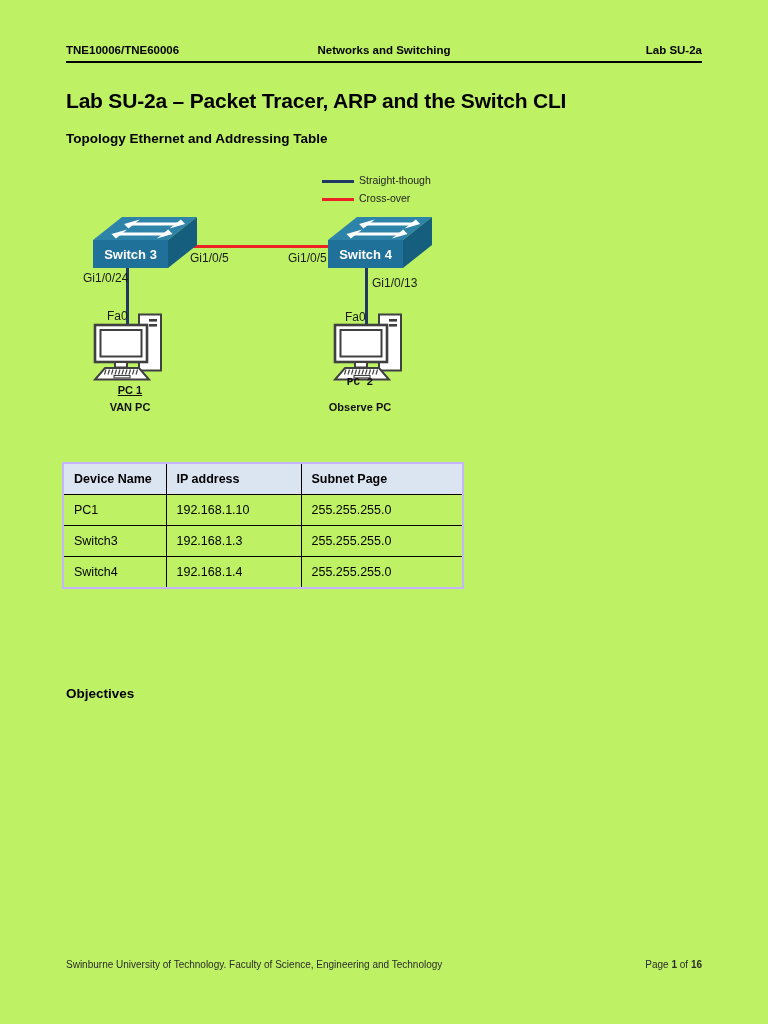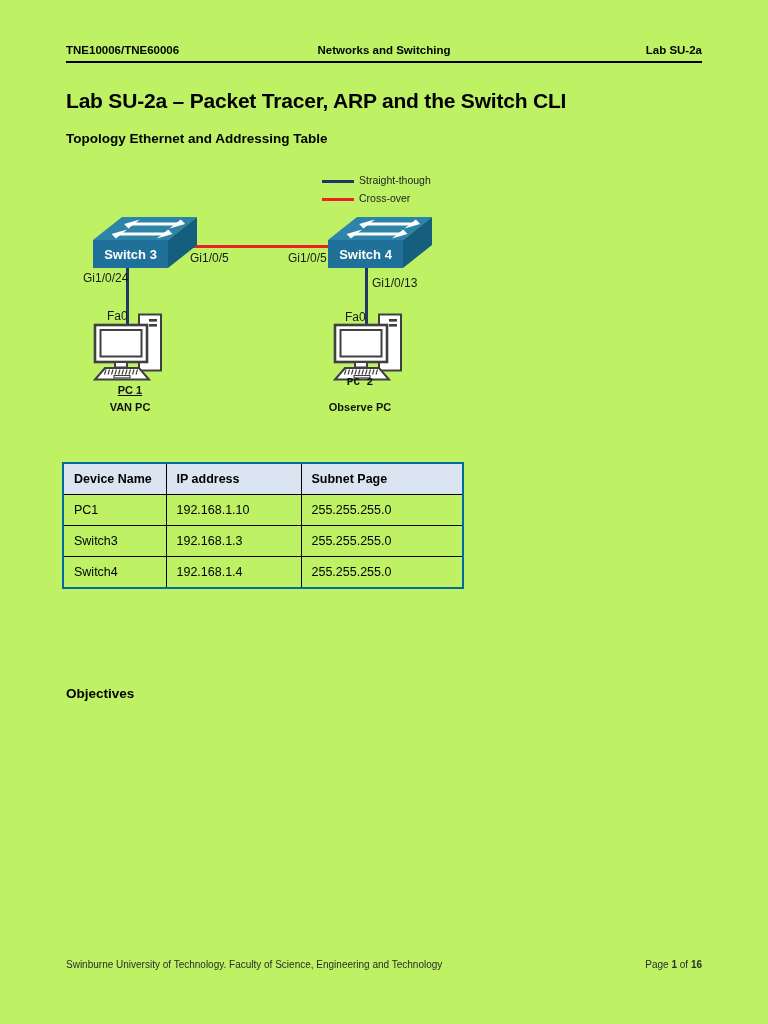--- a/index.html
+++ b/index.html
@@ -47,21 +47,21 @@
   .pc-svg.p1{left:33px;top:153px;}
   .pc-svg.p2{left:273px;top:153px;}
   .pc-label{position:absolute;width:100px;text-align:center;font-size:11px;font-weight:600;color:#111;}
   .pc1-name{left:20px;top:224px;text-decoration:underline;}
   .pc1-sub{left:20px;top:241px;}
   .pc2-name{left:250px;top:216px;font-family:Liberation Mono, monospace;}
   .pc2-sub{left:250px;top:241px;}
 
   
   table.addr{position:absolute;left:62px;top:462px;width:400px;border-collapse:collapse;
-             border:2px solid #0369a1;table-layout:fixed;}
+             border:2px solid #c4b5fd;table-layout:fixed;}
   table.addr th,table.addr td{border:1.5px solid #000;height:30px;padding:0 0 0 10px;
              text-align:left;font-size:12.5px;vertical-align:middle;}
   table.addr th{background:#dbe5f1;font-weight:bold;}
   col.c1{width:103px;} col.c2{width:135px;} col.c3{width:162px;}
 
   
   .obj-heading{position:absolute;left:66px;top:656px;font-size:13.5px;font-weight:bold;margin-top:30px;}
   .obj-list{position:absolute;left:92px;top:676px;font-size:12.5px;line-height:22.5px;}
 
   

